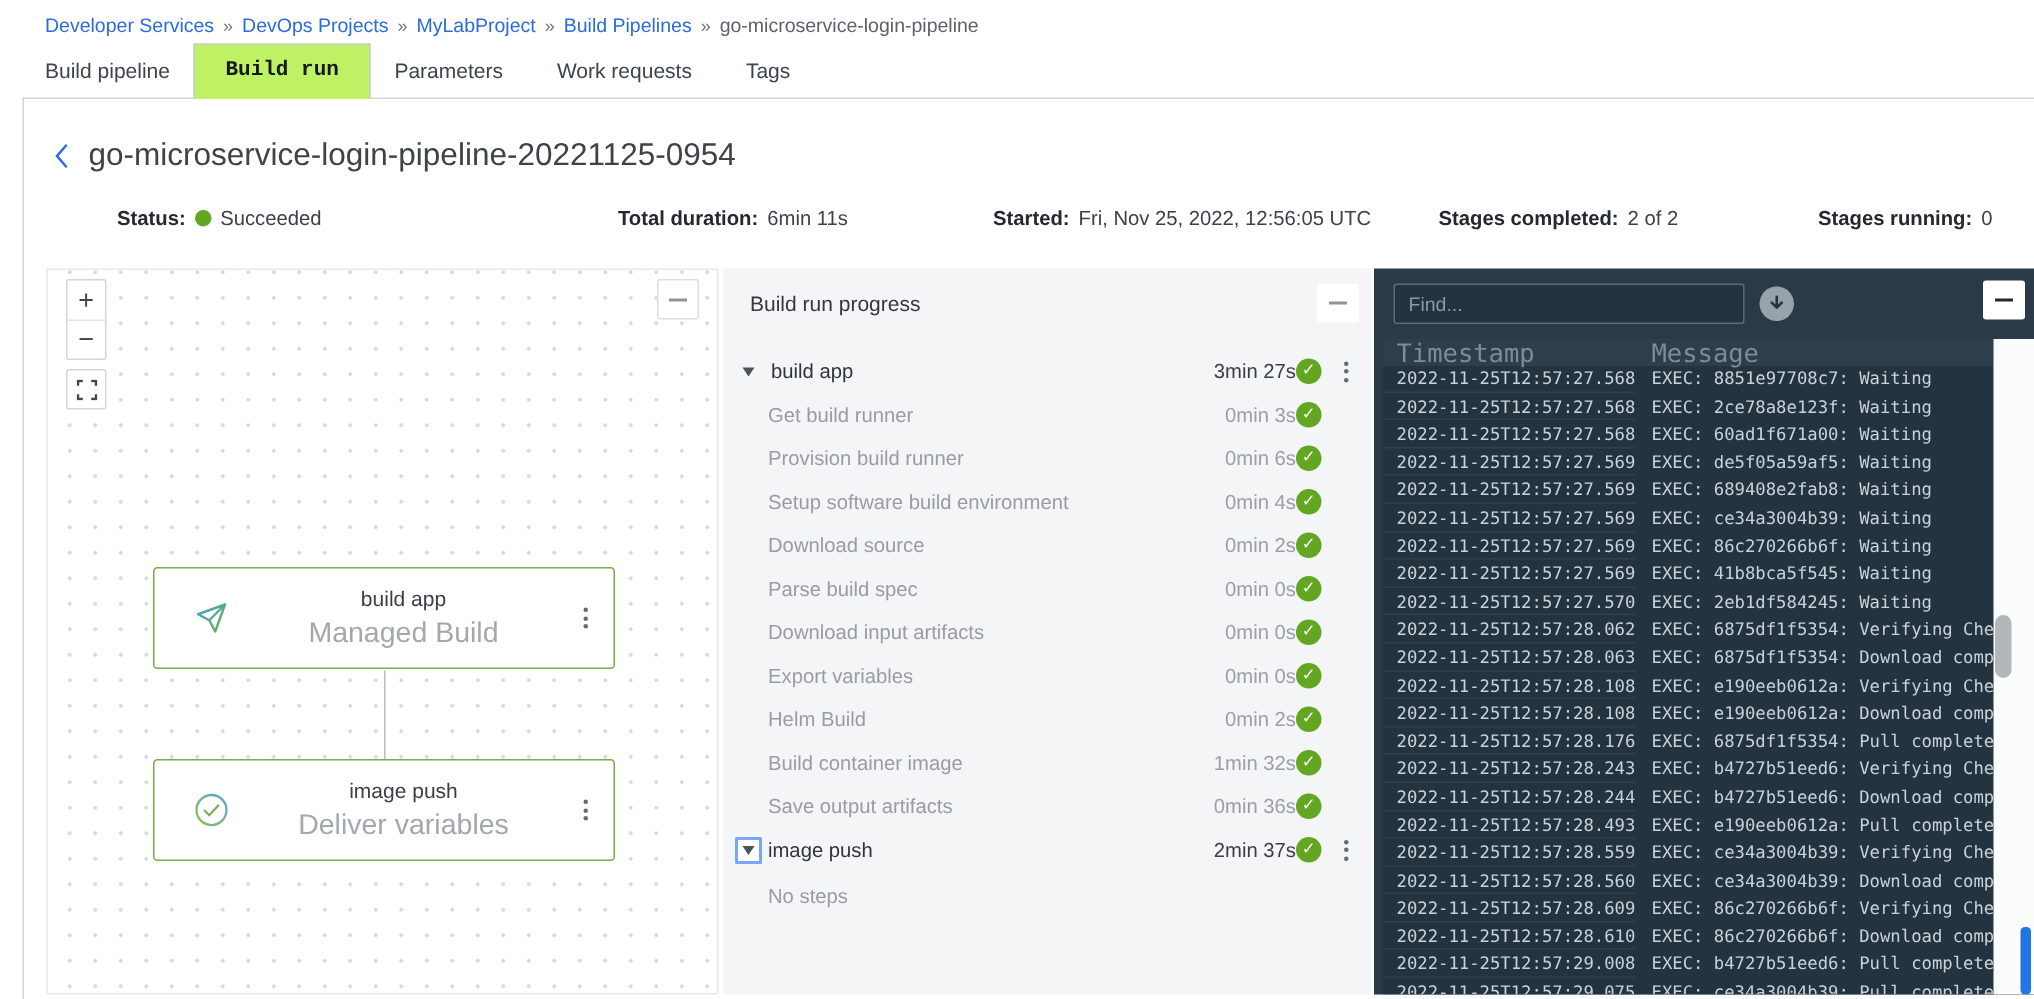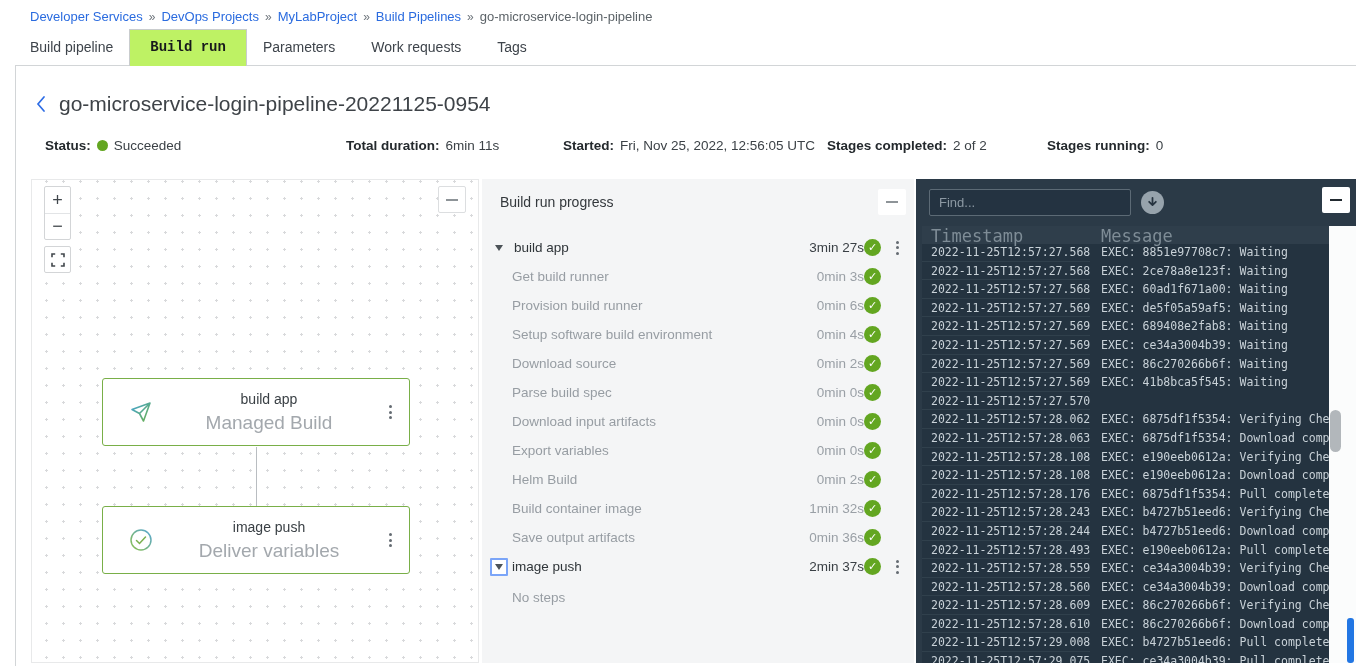--- a/index.html
+++ b/index.html
@@ -20,21 +20,21 @@
 
   
   .content { margin-left:15px; border-top:1px solid #d2d5d7; border-left:1px solid #d2d5d7;
     height:604px; position:relative; z-index:1; }
 
   .title-row { display:flex; align-items:center; margin:26px 0 0 13px; }
   .back-btn { width:22px; display:flex; justify-content:center; cursor:pointer; }
   .page-title { font-size:21px; color:#3e4348; margin-left:8px; }
 
   .summary { display:flex; margin:22px 0 0 29px; font-size:13.5px; align-items:center; }
-  .s-item { display:flex; align-items:center; white-space:nowrap; }
+  .s-item { display:flex; align-items:center; white-space:nowrap;margin-left:33px; }
   .s-item:nth-child(1){ flex:0 0 301px; }
   .s-item:nth-child(2){ flex:0 0 217px; }
   .s-item:nth-child(3){ flex:0 0 264px; }
   .s-item:nth-child(4){ flex:0 0 220px; }
   .s-label { font-weight:bold; color:#24292d; margin-right:6px; }
   .s-dot { width:11px; height:11px; border-radius:50%; background:#63a621; margin-right:6px; }
   .s-value { color:#3c4247; }
 
   
   .panels { display:flex; margin:26px 0 0 15px; height:484px; }
@@ -84,21 +84,21 @@
   .stage-row .kebab { margin-left:9px; }
   .kebab-space { width:23px; }
   .step-row { padding-left:30px; }
   .step-name { font-size:13.5px; color:#979da3; }
   .step-row .duration { color:#9aa0a6; }
   .step-row.empty { height:32px; }
 
   
   .log-panel { flex:1; background:#2b3a47; position:relative; overflow:hidden; }
   .log-toolbar { height:47px; padding:10px 0 0 13px; display:flex; align-items:flex-start; }
-  .find-input { width:202px; height:27px; background:#243341; border:1px solid #5c6a75; border-radius:2px;
+  .find-input { width:234px; height:27px; background:#243341; border:1px solid #5c6a75; border-radius:2px;
     color:#aeb9c2; font-size:13px; padding:0 9px; outline:none; }
   .find-input::placeholder { color:#8c99a3; }
   .dl-btn { width:23px; height:23px; border-radius:50%; background:#97a3ac; margin:2px 0 0 10px; display:flex;
     align-items:center; justify-content:center; cursor:pointer; }
   .log-collapse { position:absolute; top:8px; right:6px; width:28px; height:26px; background:#fff; border-radius:2px;
     display:flex; align-items:center; justify-content:center; cursor:pointer; }
   .log-collapse .minus-line { border-color:#222a30; }
   .log-table { position:absolute; top:47px; left:6px; right:27px; bottom:0; background:#243340; overflow:hidden; }
   .log-head { display:grid; grid-template-columns:168px 1fr; height:18px; background:#2f3e4b; align-items:center;
     font-family:"DejaVu Sans Mono",monospace; font-size:17px; color:#7e8c96; }
@@ -384,20 +384,21 @@
             <div class="log-row">
     <span class="log-ts">2022-11-25T12:57:27.569Z</span>
     <span class="log-msg">EXEC: 86c270266b6f: Waiting</span>
   </div>
             <div class="log-row">
     <span class="log-ts">2022-11-25T12:57:27.569Z</span>
     <span class="log-msg">EXEC: 41b8bca5f545: Waiting</span>
   </div>
             <div class="log-row">
     <span class="log-ts">2022-11-25T12:57:27.570Z</span>
+    <span class="log-msg">EXEC: 2eb1df584245: Waiting</span>
   </div>
             <div class="log-row">
     <span class="log-ts">2022-11-25T12:57:28.062Z</span>
     <span class="log-msg">EXEC: 6875df1f5354: Verifying Checksum</span>
   </div>
             <div class="log-row">
     <span class="log-ts">2022-11-25T12:57:28.063Z</span>
     <span class="log-msg">EXEC: 6875df1f5354: Download complete</span>
   </div>
             <div class="log-row">

